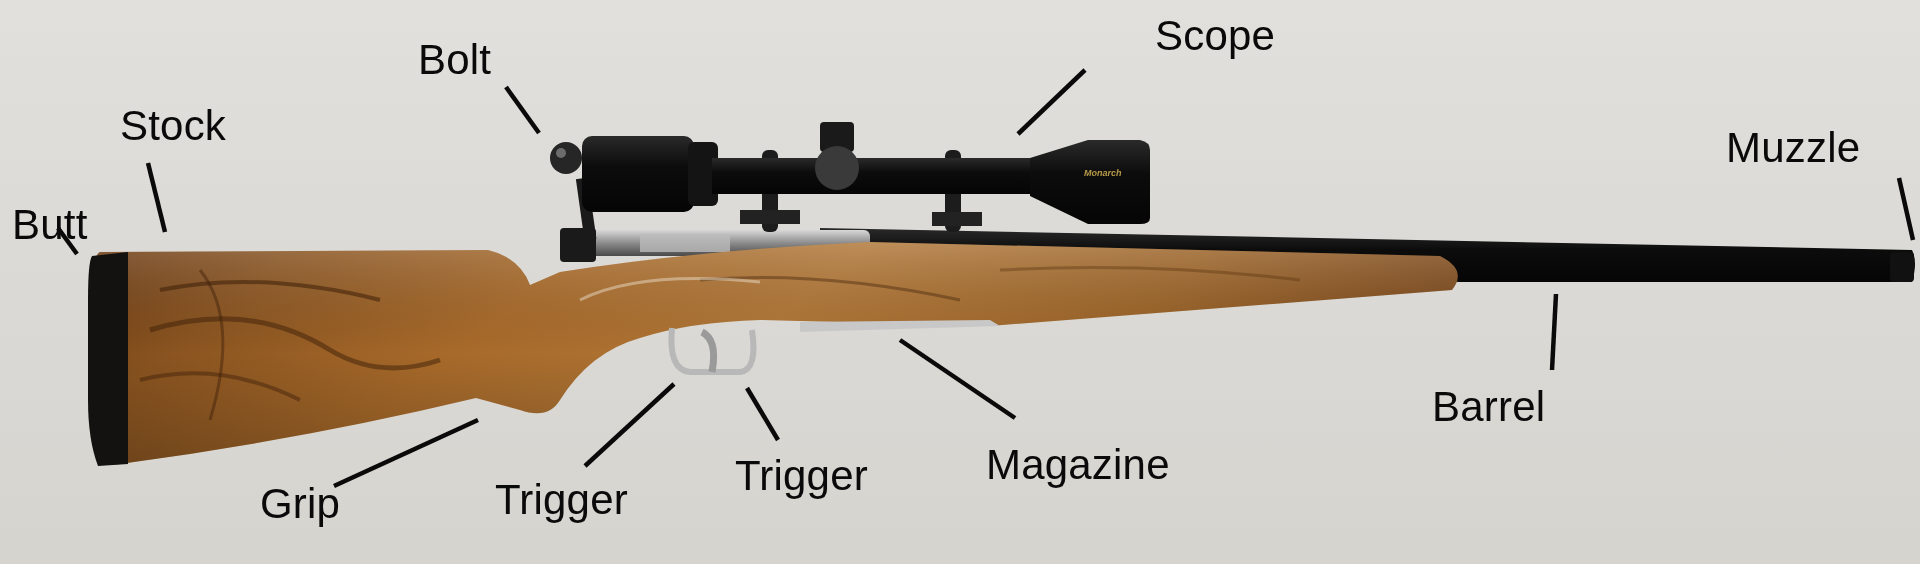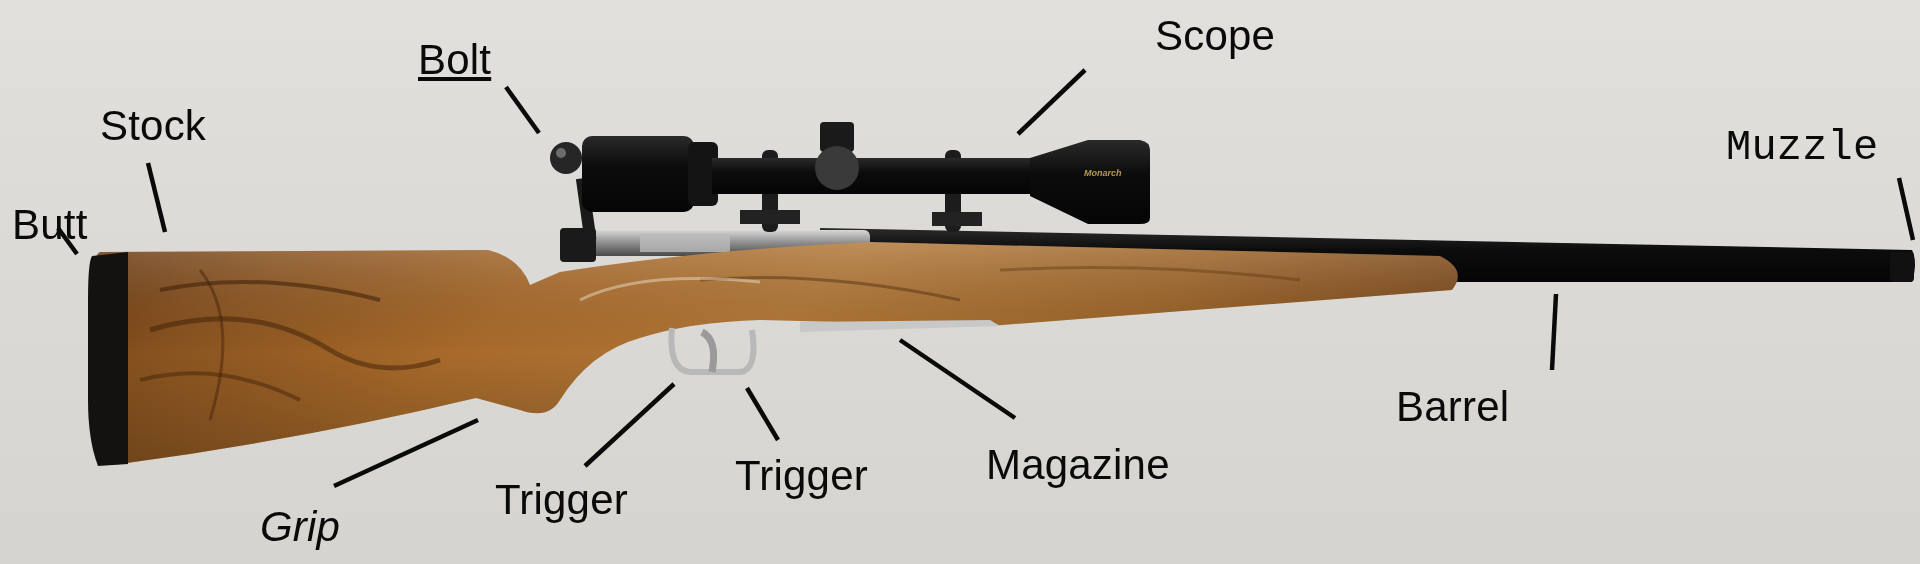--- a/index.html
+++ b/index.html
@@ -136,25 +136,25 @@
       <line x1="1899" y1="178" x2="1913" y2="240"></line>
       <line x1="1556" y1="294" x2="1552" y2="370"></line>
       <line x1="900" y1="340" x2="1015" y2="418"></line>
       <line x1="747" y1="388" x2="778" y2="440"></line>
       <line x1="674" y1="384" x2="585" y2="466"></line>
       <line x1="478" y1="420" x2="334" y2="486"></line>
     </g>
   </svg>
 
   <div class="label" style="left:12px; top:176px;margin-top:27px;">Butt</div>
-  <div class="label" style="left:100px; top:104px;text-align:center;">Stock</div>
-  <div class="label" style="left:418px; top:38px;text-decoration:underline;">Bolt</div>
+  <div class="label" style="left:120px; top:104px;text-align:center;">Stock</div>
+  <div class="label" style="left:418px; top:38px;">Bolt</div>
   <div class="label" style="left:1136px; top:14px;margin-left:19px;">Scope</div>
-  <div class="label" style="left:1726px; top:126px;font-family:Liberation Mono, monospace;">Muzzle</div>
-  <div class="label" style="left:1396px; top:385px;">Barrel</div>
+  <div class="label" style="left:1726px; top:126px;">Muzzle</div>
+  <div class="label" style="left:1432px; top:385px;">Barrel</div>
   <div class="label" style="left:986px; top:443px;">Magazine</div>
   <div class="label two" style="left:735px; top:452px;">
     <span>Trigger</span>
   </div>
   <div class="label" style="left:495px; top:478px;">Trigger</div>
-  <div class="label" style="left:260px; top:505px;font-style:italic;">Grip</div>
+  <div class="label" style="left:260px; top:482px;">Grip</div>
 
 </div>
 
 </body></html>

